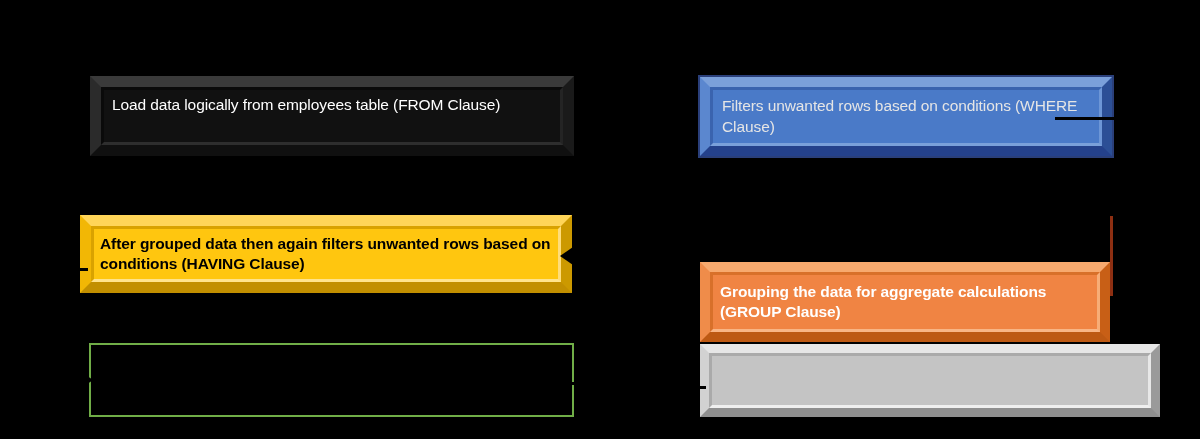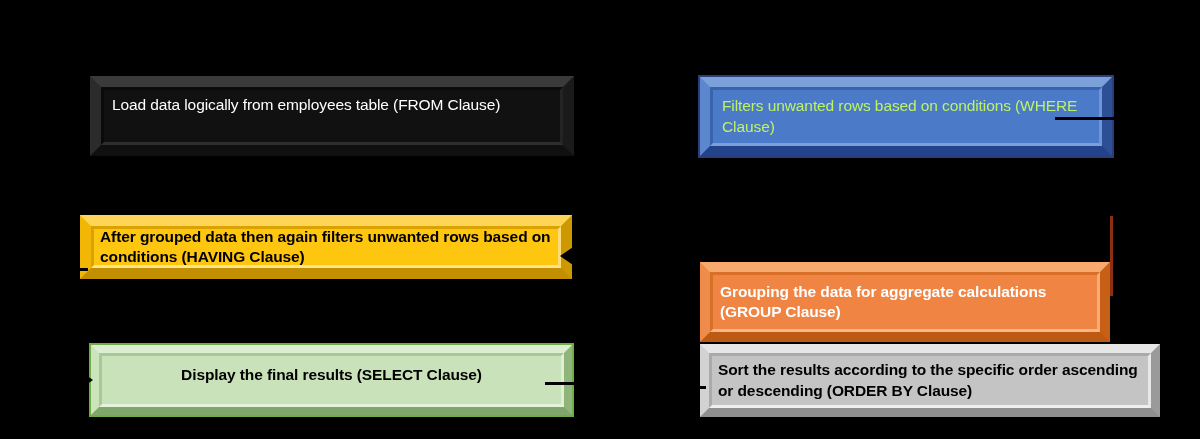--- a/index.html
+++ b/index.html
@@ -87,37 +87,37 @@
   #box-where .bevel-outer {
     border-color: #7ba0da #2c4f96 #24418b #5b87cf;
     background: #4a7ac8;
   }
   #box-where .bevel-inner {
     inset: 10px;
     border-color: #3a63ae #6d96d6 #7aa0da #3a63ae;
     background: #4a7ac8;
   }
   #box-where .label {
-    color: #bef264;
+    color: #e5e5e5;
     font-size: 15.5px;
     font-weight: 400;
     padding: 0 16px 0 22px;
   }
   #box-where-border {
     position: absolute;
     left: 698px; top: 75px; width: 416px; height: 83px;
     border: 2px solid #2a3f7a;
     box-sizing: border-box;
     z-index: 6;
     pointer-events: none;
   }
 
   
   #box-having {
-    left: 80px; top: 215px; width: 492px; height: 64px;
+    left: 80px; top: 215px; width: 492px; height: 78px;
     background: #ffc000;
   }
   #box-having .bevel-outer {
     border-color: #ffd558 #cc9900 #c28f00 #f2b705;
     background: #ffc41f;
   }
   #box-having .bevel-inner {
     inset: 11px;
     border-color: #d9a200 #ffdd7a #ffe38c #d9a200;
     background: #ffc60f;
@@ -274,26 +274,20 @@
     <span class="label">After grouped data then again filters unwanted rows based on conditions (HAVING Clause)</span>
   </div>
 
   <div class="box" id="box-group">
     <div class="bevel-outer"></div>
     <div class="bevel-inner"></div>
     <span class="label">Grouping the data for aggregate calculations (GROUP Clause)</span>
   </div>
   <div id="box-group-edge"></div>
 
-  <div class="box" id="box-select">
-    <div class="bevel-outer"></div>
-    <div class="bevel-inner"></div>
-    <span class="label">Display the final results (SELECT Clause)</span>
-  </div>
   <div id="box-select-border"></div>
 
   <div class="box" id="box-order">
     <div class="bevel-outer"></div>
     <div class="bevel-inner"></div>
-    <span class="label">Sort the results according to the specific order ascending or descending (ORDER BY Clause)</span>
   </div>
 
 </div>
 
 </body></html>

